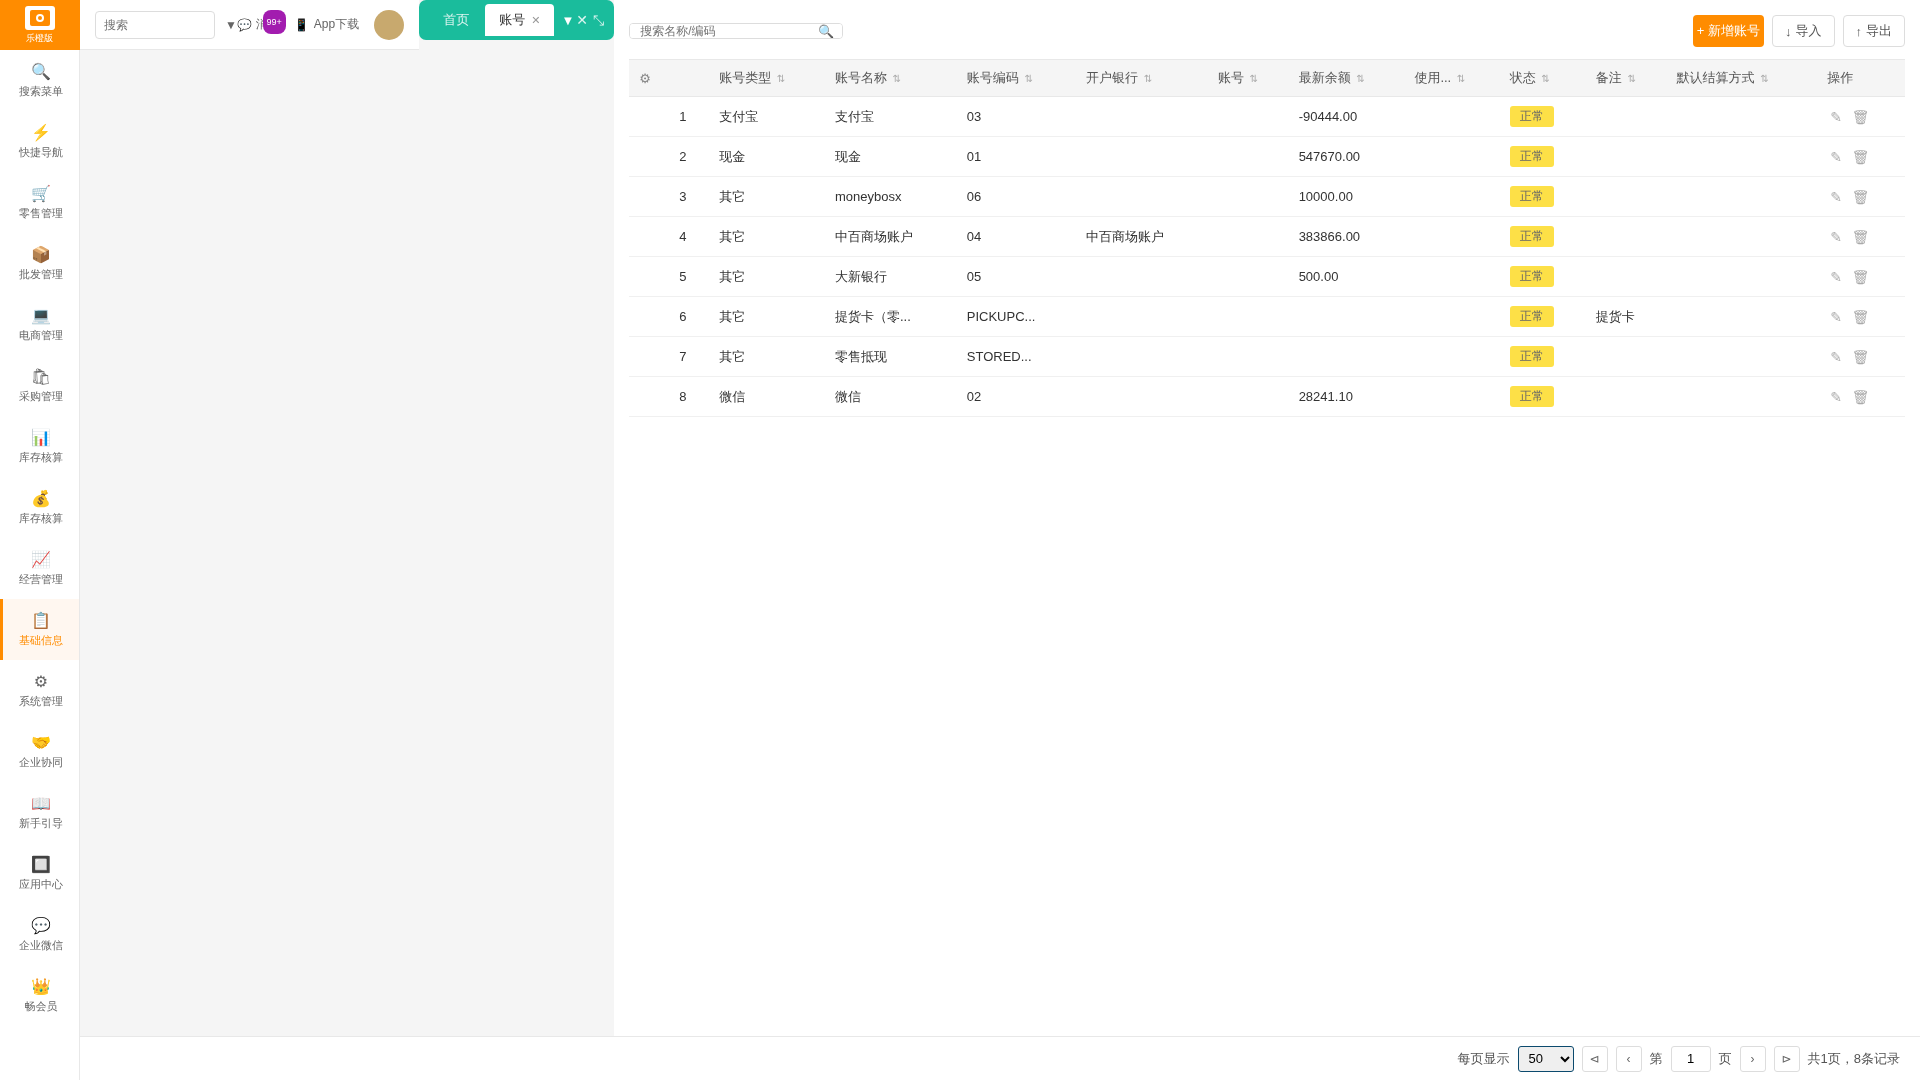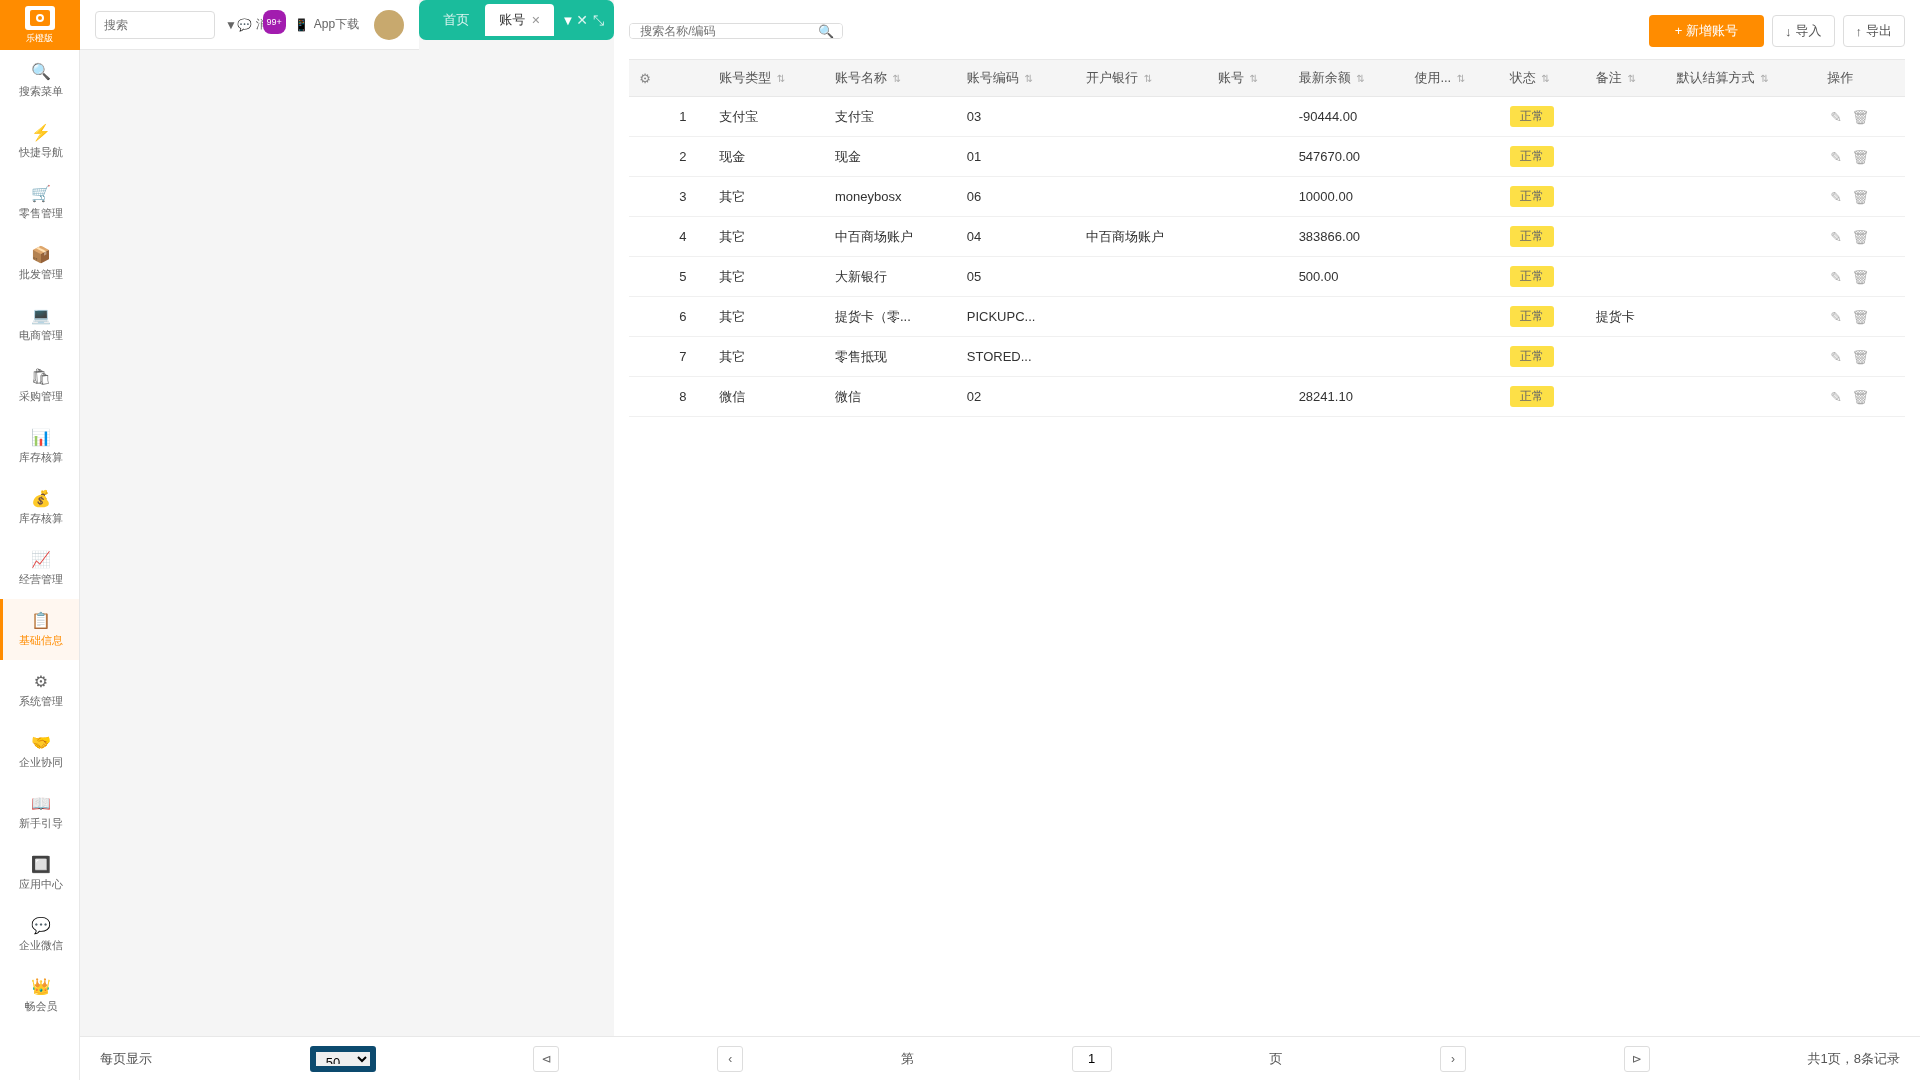--- a/index.html
+++ b/index.html
@@ -126,21 +126,21 @@
 
     
     .content { flex: 1; background: #fff; overflow: auto; padding: 15px; }
 
     
     .toolbar { display: flex; align-items: center; justify-content: space-between; margin-bottom: 12px; }
     .search-box { display: flex; align-items: center; border: 1px solid #ddd; border-radius: 4px; overflow: hidden; height: 16px; }
     .search-box input { border: none; outline: none; padding: 0 10px; font-size: 12px; width: 180px; }
     .search-box .search-btn { width: 32px; height: 32px; display: flex; align-items: center; justify-content: center; background: #fff; cursor: pointer; color: #999; }
     .toolbar-right { display: flex; align-items: center; gap: 8px; }
-    .btn-primary { background: #ff8c00; color: #fff; border: none; padding: 0 26px; height: 32px; border-radius: 4px; cursor: pointer; font-size: 13px; display: flex; align-items: center; gap: 4px; white-space: nowrap; }
+    .btn-primary { background: #ff8c00; color: #fff; border: none; padding: 0 4px; height: 32px; border-radius: 4px; cursor: pointer; font-size: 13px; display: flex; align-items: center; gap: 4px; white-space: nowrap; }
     .btn-default { background: #fff; color: #555; border: 1px solid #ddd; padding: 0 12px; height: 32px; border-radius: 4px; cursor: pointer; font-size: 13px; display: flex; align-items: center; gap: 4px; }
 
     
     .data-table { width: 100%; border-collapse: collapse; }
     .data-table thead tr { background: #f5f5f5; }
     .data-table th {
       padding: 9px 10px;
       text-align: left;
       font-weight: normal;
       color: #555;
@@ -174,28 +174,29 @@
     .pagination-bar {
       position: fixed;
       bottom: 0;
       right: 0;
       left: 80px;
       height: 44px;
       background: #fff;
       border-top: 1px solid #e8e8e8;
       display: flex;
       align-items: center;
-      justify-content: space-between;
+      justify-content: flex-end;
       padding: 0 20px;
+      gap: 8px;
       font-size: 13px;
       color: #555;
       margin-top: 48px;
     }
     .page-size-select {
-      border: 6px solid #0c4a6e;
+      border: 1px solid #0c4a6e;
       border-radius: 3px;
       padding: 2px 6px;
       font-size: 13px;
       height: 26px;
       cursor: pointer;
     }
     .page-nav-btn {
       width: 26px; height: 26px;
       border: 1px solid #ddd;
       border-radius: 3px;

